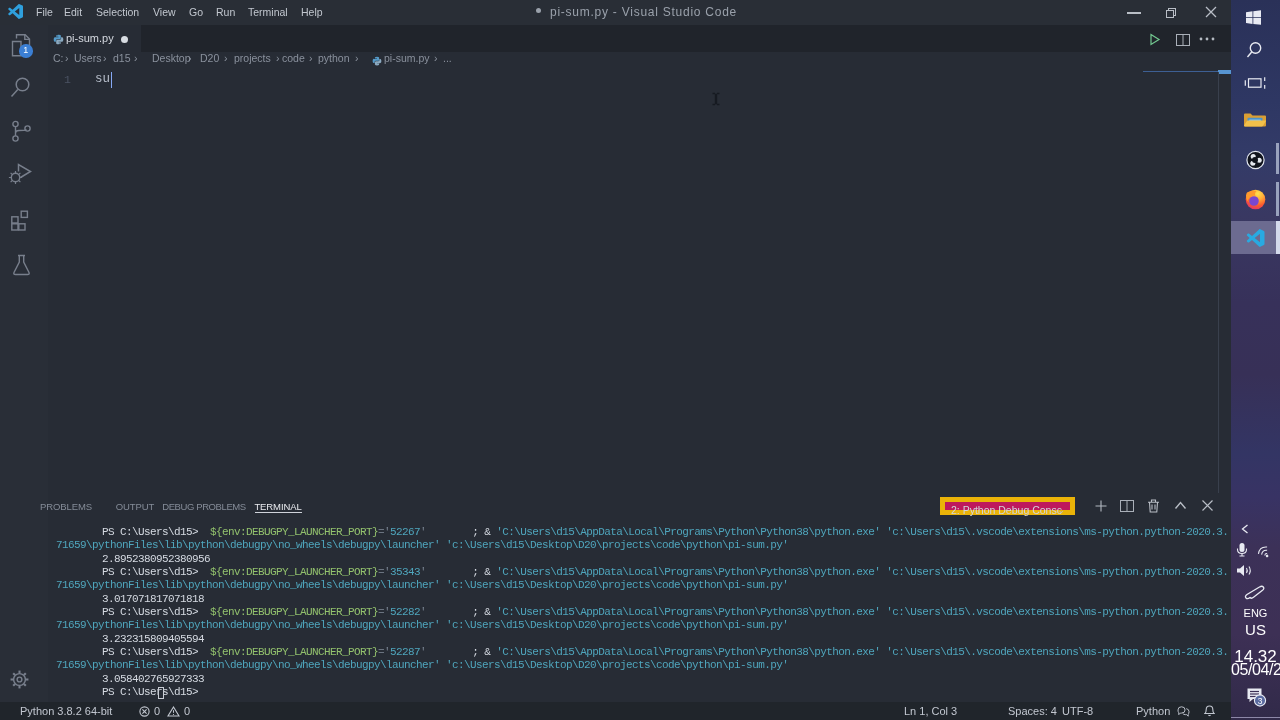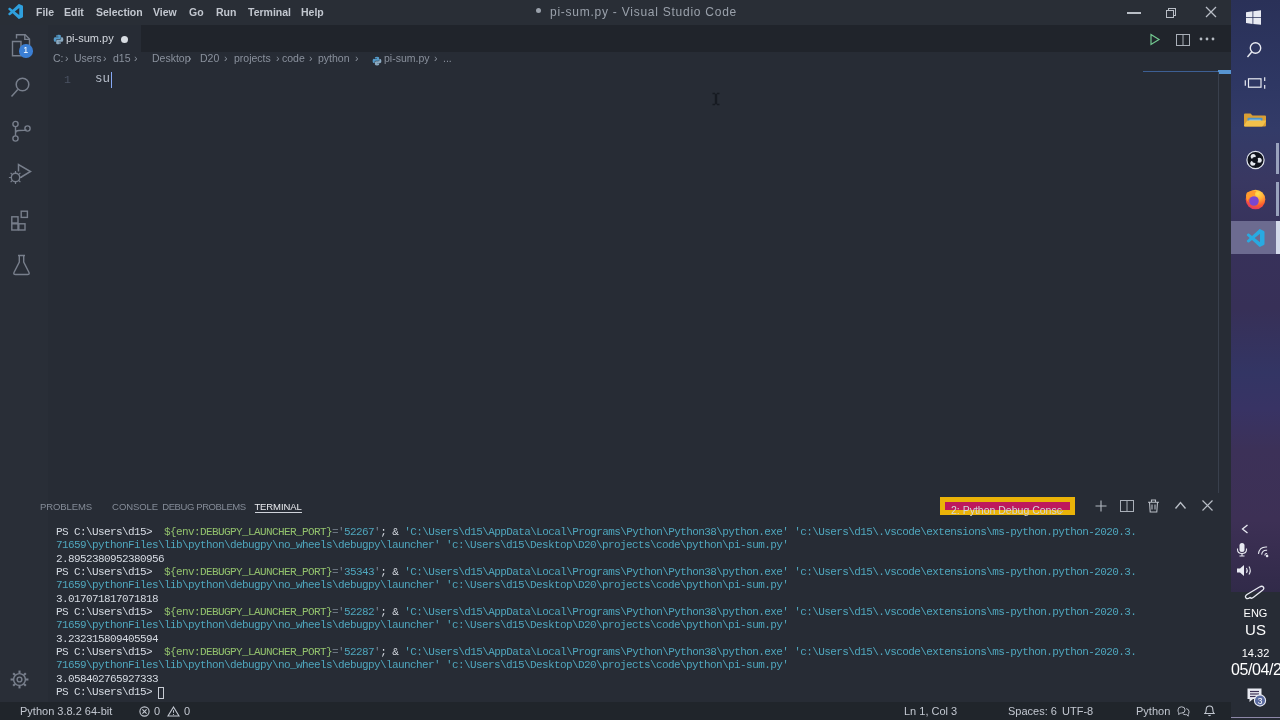--- a/index.html
+++ b/index.html
@@ -3,46 +3,46 @@
 <meta charset="utf-8">
 <style>
   * { margin:0; padding:0; box-sizing:border-box; }
   html,body { width:1280px; height:720px; overflow:hidden; background:#272c35; font-family:"Liberation Sans", sans-serif; }
   #stage { position:relative; width:1280px; height:720px; }
   .abs { position:absolute; }
 
   
   #titlebar { left:0; top:0; width:1231px; height:25px; background:#292e36; }
   #menus { left:0px; top:6px; color:#c2c7cf; font-size:10.5px; display:flex; }
-  #menus span { display:inline-block;font-weight:bold; }
+  #menus span { display:inline-block; }
 
   
   #tabbar { left:48px; top:25px; width:1183px; height:27px; background:#20242b; }
   #tab1 { left:48px; top:25px; width:93px; height:27px; background:#272c35; color:#d5d9e0; font-size:11px; }
 
   
   #crumbs { left:48px; top:52px; width:1183px; height:19px; background:#272c35; color:#8a919d; font-size:10.5px; }
 
   
   #editor { left:48px; top:71px; width:1183px; height:423px; background:#272c35; }
 
   
   #actbar { left:0; top:25px; width:48px; height:677px; background:#292e37; }
 
   
   #panel { left:48px; top:494px; width:1183px; height:208px; background:#272c35; }
   .ptab { position:absolute; top:7px; font-size:9.5px; color:#858c98; letter-spacing:-0.1px; transform:translateX(-50%); white-space:nowrap; }
   #term { position:absolute; left:8px; top:32px; font-family:"Liberation Mono", monospace; font-size:11px; letter-spacing:-0.6px; line-height:13.35px; white-space:pre; color:#d5dae2; }
-  .g { color:#93c26d; } .t { color:#4fa6bd; } .d { color:#6b7480; } .q { color:#7a8592; } .w { color:#d5dae2; }
+  .g { color:#93c26d; } .t { color:#4fa6bd; } .d { color:#6b7480; } .q { color:#7a8592; } .w { color:#d5dae2;margin-left:46px; }
 
   
   #status { left:0; top:702px; width:1231px; height:18px; background:#20252b; color:#c2c7d0; font-size:11px; }
 
   
-  #taskbar { left:1231px; top:0; width:49px; height:592px;
+  #taskbar { left:1231px; top:0; width:49px; height:720px;
     background:linear-gradient(180deg,#2a3158 0%,#2e3763 14%,#333b68 22%,#393862 30%,#37315a 42%,#373057 52%,#333564 63%,#383364 69%,#3c3158 76%,#3d3055 88%,#312a49 100%); }
   .ticon { position:absolute; left:0; width:49px; text-align:center; }
 </style>
 </head>
 <body>
 <div id="stage">
   <div class="abs" id="titlebar"></div>
   <svg class="abs" style="left:8px;top:4px" width="15" height="15" viewBox="0 0 100 100">
     <path fill="#2fa0dd" fill-rule="evenodd" d="M96.5 10.8 L76.7 1.2 c-2.3-1.1-5-0.6-6.8 1.2 L30.6 38.3 13.4 25.2 c-1.6-1.2-3.9-1.1-5.4 0.3 L2.7 30.3 c-1.8 1.6-1.8 4.5 0 6.1 L17.6 50 2.7 63.6 c-1.8 1.6-1.8 4.5 0 6.1 l5.3 4.8 c1.5 1.4 3.8 1.5 5.4 0.3 L30.6 61.7 69.9 97.6 c1.8 1.8 4.5 2.3 6.8 1.2 L96.5 89.2 c2.1-1 3.5-3.2 3.5-5.5 V16.3 c0-2.4-1.4-4.5-3.5-5.5 Z M75 73.2 L45.2 50 75 26.8 Z"></path>
   </svg>
@@ -176,21 +176,21 @@
           <line x1="16.6" y1="10" x2="19.4" y2="10"></line>
         <line x1="3.36" y1="3.36" x2="5.33" y2="5.33"></line>
           <line x1="14.67" y1="14.67" x2="16.64" y2="16.64"></line>
         <line x1="3.36" y1="16.64" x2="5.33" y2="14.67"></line>
           <line x1="14.67" y1="5.33" x2="16.64" y2="3.36"></line>
       </g>
     </g>
   </svg>
   <div class="abs" id="panel">
     <span class="ptab" style="left:18px">PROBLEMS</span>
-    <span class="ptab" style="left:87px">CONSOLE</span>
+    <span class="ptab" style="left:87px">OUTPUT</span>
     <span class="ptab" style="left:156px;letter-spacing:-0.4px">DEBUG PROBLEMS</span>
     <span class="ptab" style="left:230px;color:#e8eaee">TERMINAL</span>
     <div style="position:absolute;left:207px;top:18px;width:47px;height:1px;background:#cfd3da"></div>
     <div style="position:absolute;left:892px;top:3px;width:135px;height:18px;background:#be185d;border:5px solid #eab308;color:#d2d6dd;font-size:10.5px;line-height:17px;padding-left:6px">2: Python Debug Consc <span style="position:absolute;right:5px;top:0px;font-size:9px;color:#b9bec6">⌄</span></div>
     <svg style="position:absolute;left:1046px;top:5px" width="14" height="14" viewBox="0 0 14 14">
         <path stroke="#b4bac2" stroke-width="1.1" d="M7 1.5 V12.5 M1.5 7 H12.5"></path>
       </svg>
     <svg style="position:absolute;left:1072px;top:6px" width="14" height="12" viewBox="0 0 14 12">
         <rect x="0.5" y="0.5" width="13" height="11" fill="none" stroke="#aab0b9" stroke-width="1"></rect>
         <line x1="7" y1="0.5" x2="7" y2="11.5" stroke="#aab0b9" stroke-width="1"></line>
@@ -225,21 +225,21 @@
         <circle cx="5.5" cy="5.5" r="4.6" fill="none" stroke="#c2c7d0" stroke-width="1.1"></circle>
         <path stroke="#c2c7d0" stroke-width="1.1" d="M3.4 3.4 L7.6 7.6 M7.6 3.4 L3.4 7.6"></path>
       </svg>
     <span style="position:absolute;left:154px;top:3px">0</span>
     <svg style="position:absolute;left:167px;top:4px" width="13" height="11" viewBox="0 0 13 11">
         <path fill="none" stroke="#c2c7d0" stroke-width="1.1" d="M6.5 1 L12 10 H1 Z"></path>
         <path stroke="#c2c7d0" stroke-width="1" d="M6.5 4.2 V6.8 M6.5 8 V8.9"></path>
       </svg>
     <span style="position:absolute;left:184px;top:3px">0</span>
     <span style="position:absolute;left:904px;top:3px">Ln 1, Col 3</span>
-    <span style="position:absolute;left:1008px;top:3px">Spaces: 6</span>
+    <span style="position:absolute;left:1008px;top:3px">Spaces: 4</span>
     <span style="position:absolute;left:1062px;top:3px">UTF-8</span>
     <span style="position:absolute;left:1102px;top:16px">CRLF</span>
     <span style="position:absolute;left:1136px;top:3px">Python</span>
     <svg style="position:absolute;left:1177px;top:4px" width="13" height="11" viewBox="0 0 16 14">
         <path fill="none" stroke="#c2c7d0" stroke-width="1.2" d="M1 5 Q1 1 5.5 1 Q10 1 10 5 Q10 9 5.5 9 H4 L2 11 V8.6 Q1 7.6 1 5 Z"></path>
         <path fill="none" stroke="#c2c7d0" stroke-width="1.2" d="M11.5 3.4 Q15 4 15 7 Q15 9.6 14 10.6 V13 L12 11 H10.5 Q8 11 7 9.4"></path>
       </svg>
     <svg style="position:absolute;left:1204px;top:3px" width="11" height="12" viewBox="0 0 11 12">
         <path fill="none" stroke="#c2c7d0" stroke-width="1.1" d="M5.5 1 Q8.8 1 8.8 4.5 Q8.8 7.5 10 8.5 H1 Q2.2 7.5 2.2 4.5 Q2.2 1 5.5 1 Z M4.3 10 Q5.5 11.3 6.7 10"></path>
       </svg>
@@ -324,21 +324,21 @@
     <svg class="ticon" style="top:564px" width="49" height="13" viewBox="0 0 49 13">
         <path fill="#e8eaf2" d="M6 4.5 H9 L13 1 V12 L9 8.5 H6 Z"></path>
         <path fill="none" stroke="#e8eaf2" stroke-width="1.1" d="M15.5 4 Q17 6.5 15.5 9 M18 2.5 Q20.5 6.5 18 10.5"></path>
       </svg>
 
     <svg class="ticon" style="top:585px" width="49" height="15" viewBox="0 0 49 15">
         <path fill="none" stroke="#e8eaf2" stroke-width="1.3" d="M19 12.5 Q16.5 14.5 15 13 Q13.5 11.5 16 9.5 L28.5 2 Q31 0.5 32.3 2 Q33.6 3.5 31.5 5.3 L22.5 12.3 Q20.5 14 19 12.5 Z"></path>
       </svg>
     <div class="ticon" style="top:607px;color:#fff;font-size:11px">ENG</div>
     <div class="ticon" style="top:621px;color:#fff;font-size:15px">US</div>
-    <div class="ticon" style="top:647px;color:#fff;font-size:11px">14.32</div>
+    <div class="ticon" style="top:647px;color:#fff;font-size:17px">14.32</div>
     <div class="ticon" style="top:661px;color:#fff;font-size:16px;letter-spacing:-0.4px">05/04/2020</div>
 
     <svg class="ticon" style="top:687px" width="49" height="22" viewBox="0 0 49 22">
         <path fill="#e8eaf2" d="M16.5 1.5 H30.5 V12 H22 L18.5 15 V12 H16.5 Z"></path>
         <g stroke="#3d3055" stroke-width="1.2">
           <line x1="19" y1="4.5" x2="28" y2="4.5"></line>
           <line x1="19" y1="7" x2="28" y2="7"></line>
           <line x1="19" y1="9.5" x2="25" y2="9.5"></line>
         </g>
         <circle cx="29" cy="13.5" r="5.6" fill="#5b6ba0" stroke="#e8eaf2" stroke-width="1.1"></circle>

